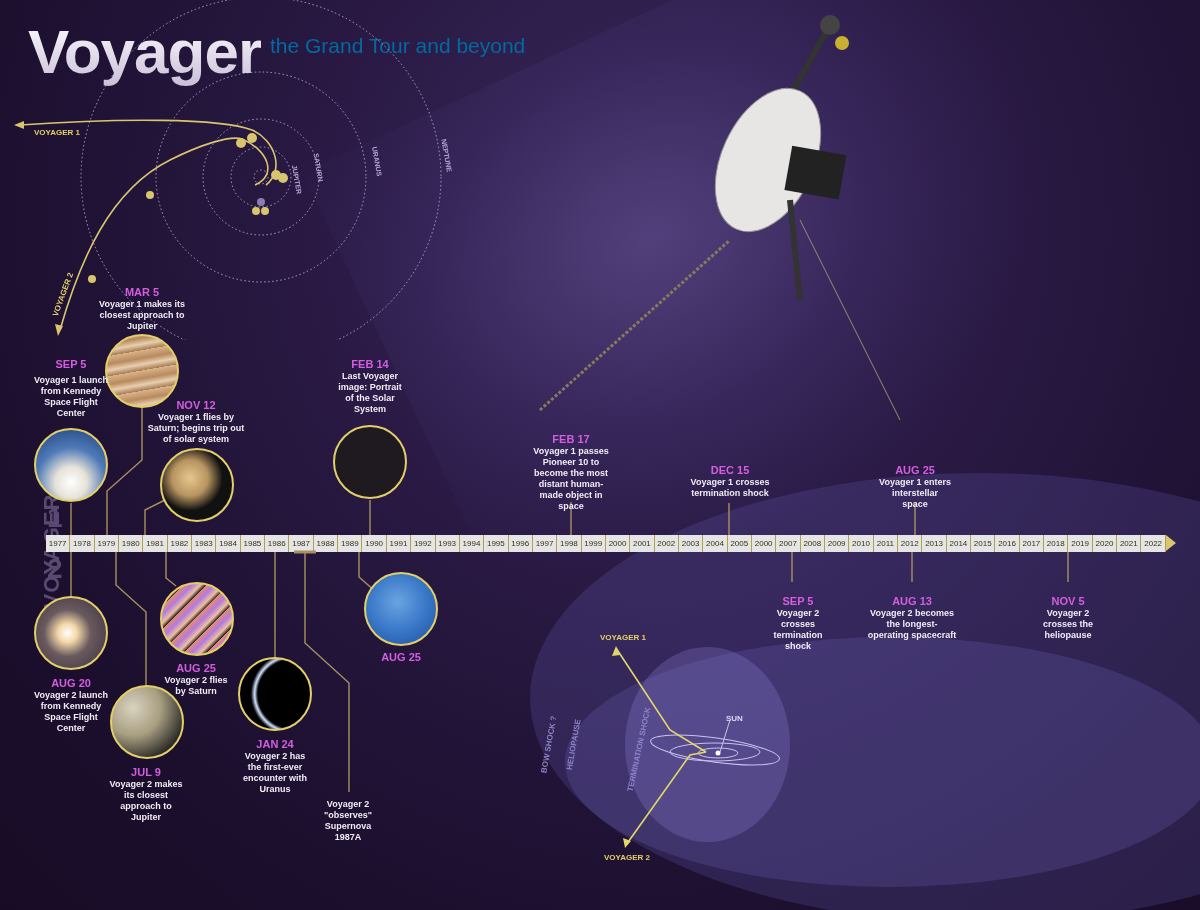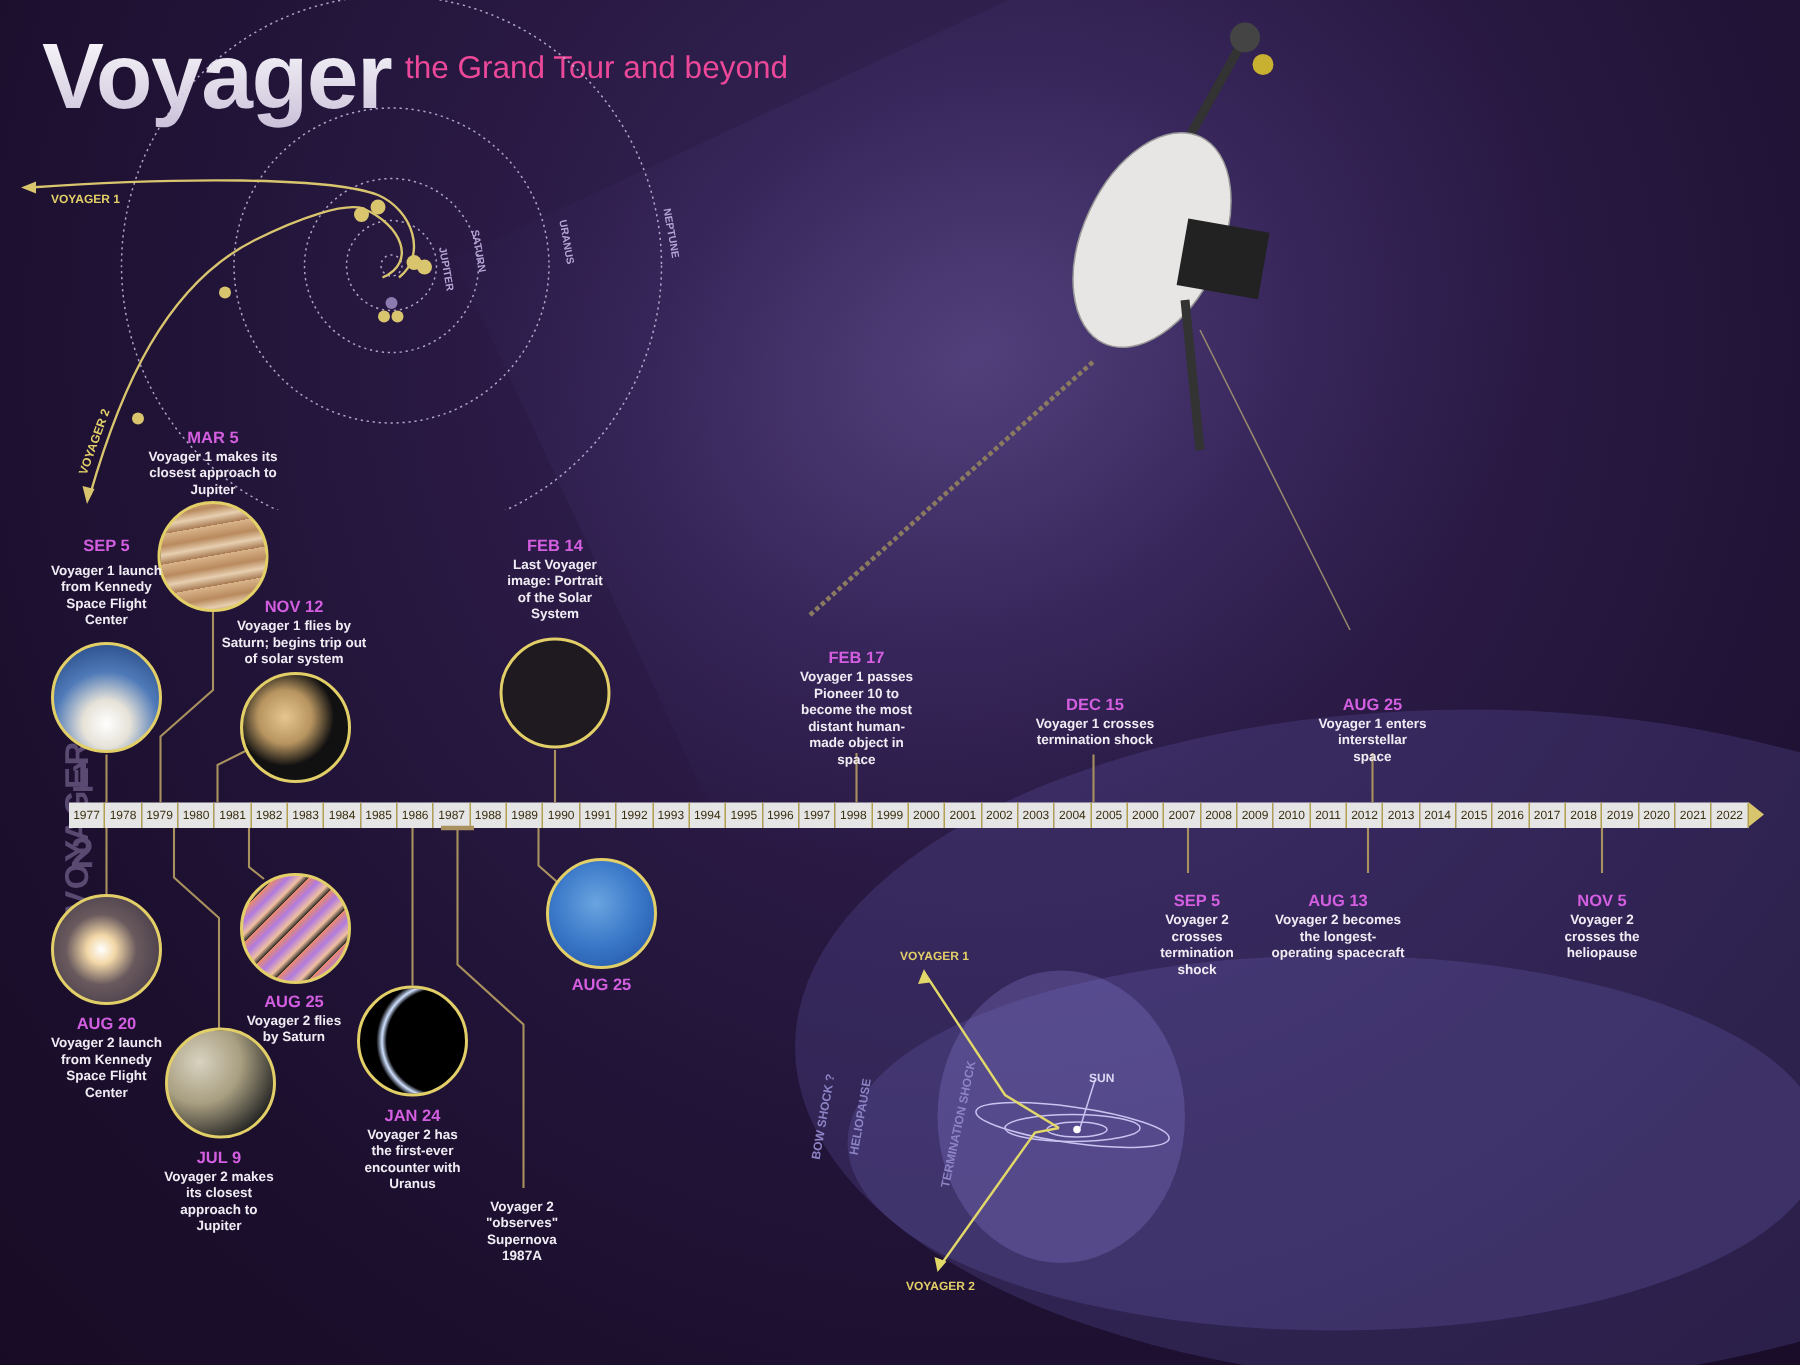--- a/index.html
+++ b/index.html
@@ -4,21 +4,21 @@
 <style>
   html,body{margin:0;padding:0;}
   body{width:1200px;height:910px;overflow:hidden;position:relative;
     background:radial-gradient(ellipse at 55% 25%, #3b2a5e 0%, #2a1a45 35%, #1d1030 70%, #170b25 100%);
     font-family:"Liberation Sans", sans-serif;color:#fff;}
   .milky{position:absolute;left:380px;top:0;width:700px;height:520px;
     background:radial-gradient(ellipse at 40% 40%, rgba(140,120,200,0.28) 0%, rgba(100,80,170,0.12) 40%, rgba(0,0,0,0) 70%);
     transform:rotate(-25deg);pointer-events:none;}
   .title{position:absolute;left:28px;top:16px;font-size:62px;font-weight:bold;letter-spacing:-1px;
     background:linear-gradient(#ffffff,#c9bfd8);-webkit-background-clip:text;background-clip:text;color:transparent;}
-  .subtitle{position:absolute;left:270px;top:34px;font-size:21px;color:#ec4899;}
+  .subtitle{position:absolute;left:270px;top:34px;font-size:21px;color:#0369a1;}
   .abs{position:absolute;}
   .event{position:absolute;text-align:center;font-size:9px;line-height:11px;font-weight:bold;color:#f0ecf4;width:120px;}
   .event .date{color:#d35ee0;font-size:11px;line-height:14px;}
   .circle{position:absolute;border-radius:50%;border:2px solid #e2cf68;overflow:hidden;box-sizing:border-box;}
   .timeline{position:absolute;left:46px;top:535px;height:17px;display:flex;}
   .year{width:24.35px;height:17px;background:#e5e5e5;border-right:1px solid #b3a04e;box-sizing:border-box;
     font-size:8px;color:#3a2f10;text-align:center;line-height:17px;}
   .arrowtip{width:0;height:0;border-top:8.5px solid transparent;border-bottom:8.5px solid transparent;border-left:10px solid #d9c56e;}
   .vlabel{position:absolute;color:#5a4a72;font-weight:bold;}
   .oval{position:absolute;border-radius:50%;}
@@ -235,20 +235,20 @@
 <div class="event" style="left:288px;top:799px">
   <div style="width:70px;margin:0 auto">Voyager 2 "observes" Supernova 1987A</div>
 </div>
 <div class="event" style="left:341px;top:650px">
   <div class="date">AUG 25</div>
 </div>
 <div class="event" style="left:738px;top:594px">
   <div class="date">SEP 5</div>
   <div style="width:70px;margin:0 auto">Voyager 2 crosses termination shock</div>
 </div>
-<div class="event" style="left:832px;top:594px">
+<div class="event" style="left:852px;top:594px">
   <div class="date">AUG 13</div>
   <div style="width:90px;margin:0 auto">Voyager 2 becomes the longest-operating spacecraft</div>
 </div>
 <div class="event" style="left:1008px;top:594px">
   <div class="date">NOV 5</div>
   <div style="width:70px;margin:0 auto">Voyager 2 crosses the heliopause</div>
 </div>
 
 </body></html>

